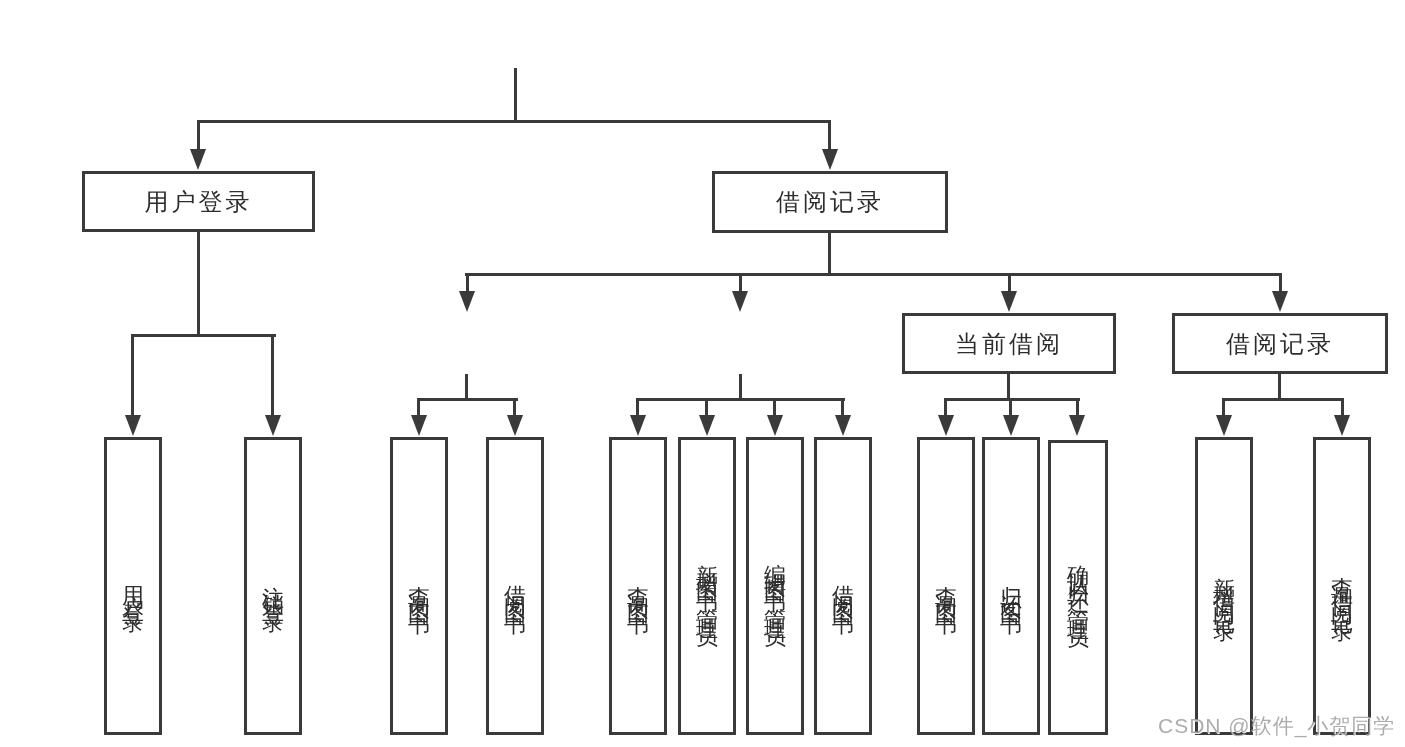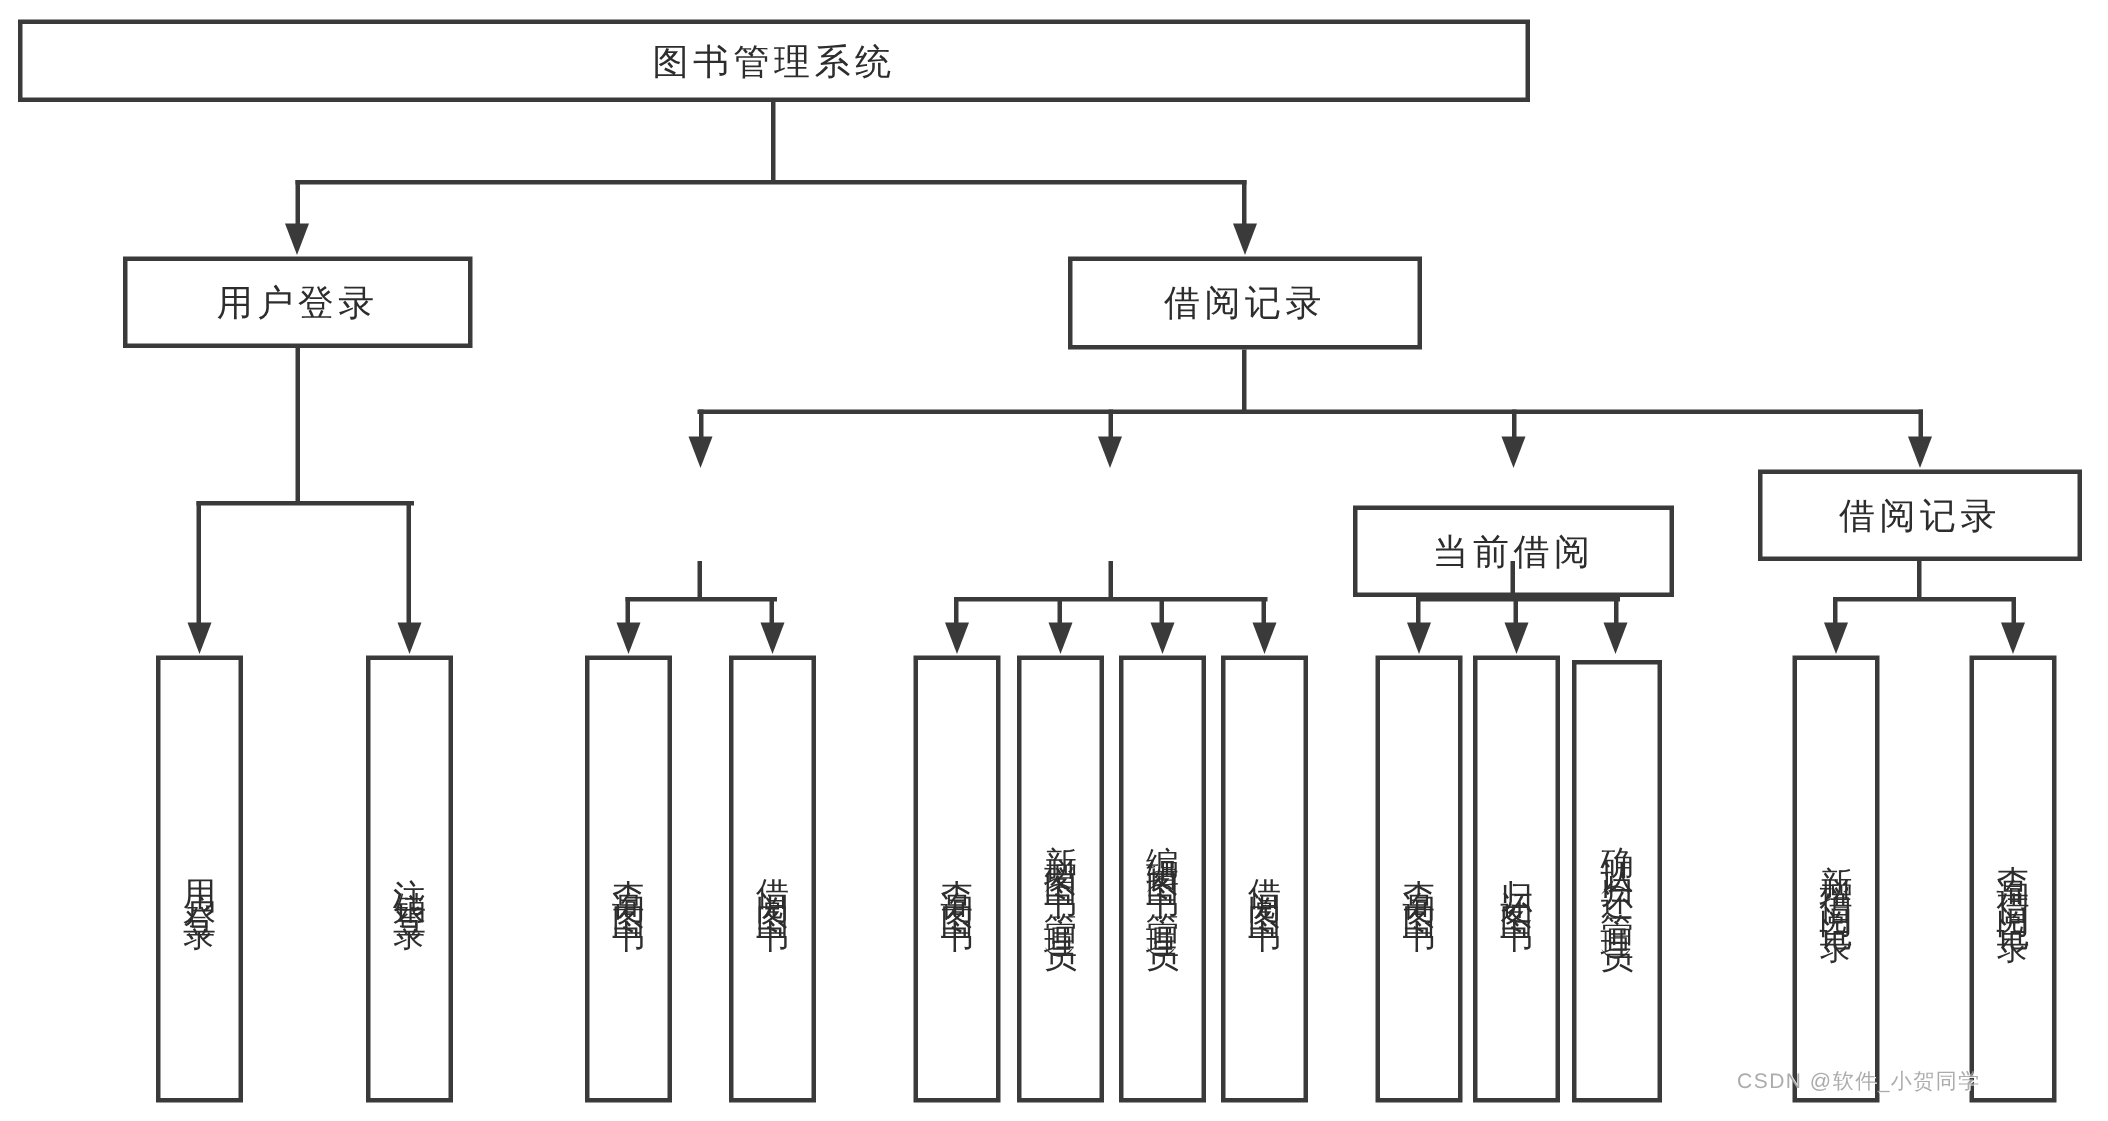--- a/index.html
+++ b/index.html
@@ -17,41 +17,38 @@
     font-size:22px;letter-spacing:9px;line-height:1;
   }
   .line{position:absolute;background:#3a3a3a;}
   .arrow{
     position:absolute;width:0;height:0;
     border-left:8px solid transparent;border-right:8px solid transparent;
     border-top:21px solid #3a3a3a;
   }
   .watermark{
     position:absolute;left:1158px;top:712px;z-index:5;
-    font-size:14px;color:rgba(158,158,158,0.85);letter-spacing:1px;
+    font-size:21px;color:rgba(158,158,158,0.85);letter-spacing:1px;
     text-shadow:1px 1px 0 rgba(255,255,255,0.9);white-space:nowrap;
   }
 </style>
 </head>
 <body>
 
 <div class="stage">
 
-  <div class="box h" style="left:12px;top:13px;width:1008px;height:55px;">
-    <span>图书管理系统</span>
-  </div>
 
   <div class="box h" style="left:82px;top:171px;width:233px;height:61px;">
     <span>用户登录</span>
   </div>
   <div class="box h" style="left:712px;top:171px;width:236px;height:62px;">
     <span>借阅记录</span>
   </div>
 
-  <div class="box h" style="left:902px;top:313px;width:214px;height:61px;margin-top:24px;">
+  <div class="box h" style="left:902px;top:313px;width:214px;height:61px;">
     <span>当前借阅</span>
   </div>
   <div class="box h" style="left:1172px;top:313px;width:216px;height:61px;">
     <span>借阅记录</span>
   </div>
 
   <div class="box v" style="left:104px;top:437px;width:58px;height:298px;">
     <span>用户登录</span>
   </div>
   <div class="box v" style="left:244px;top:437px;width:58px;height:298px;">

